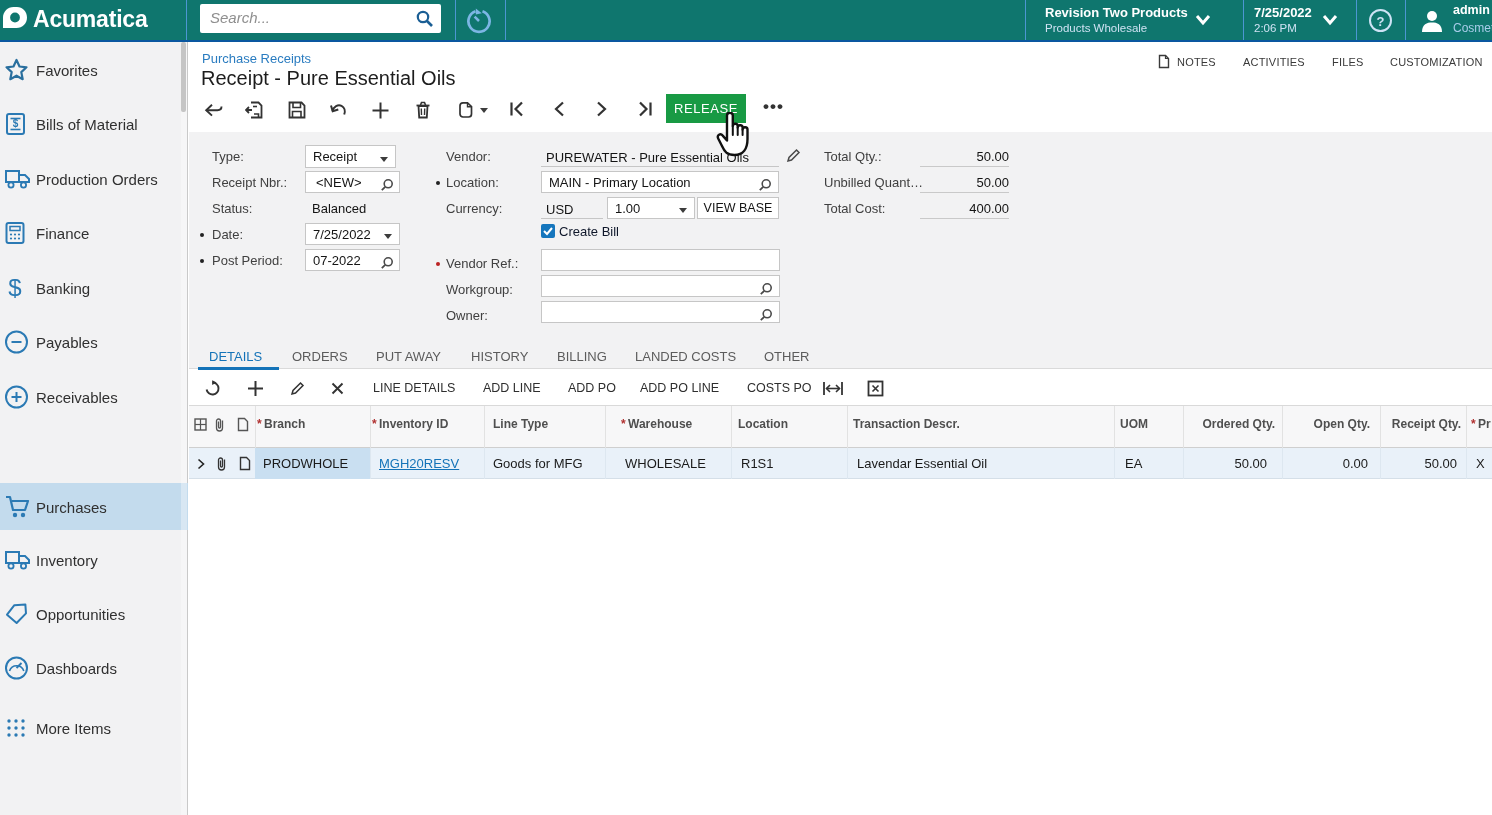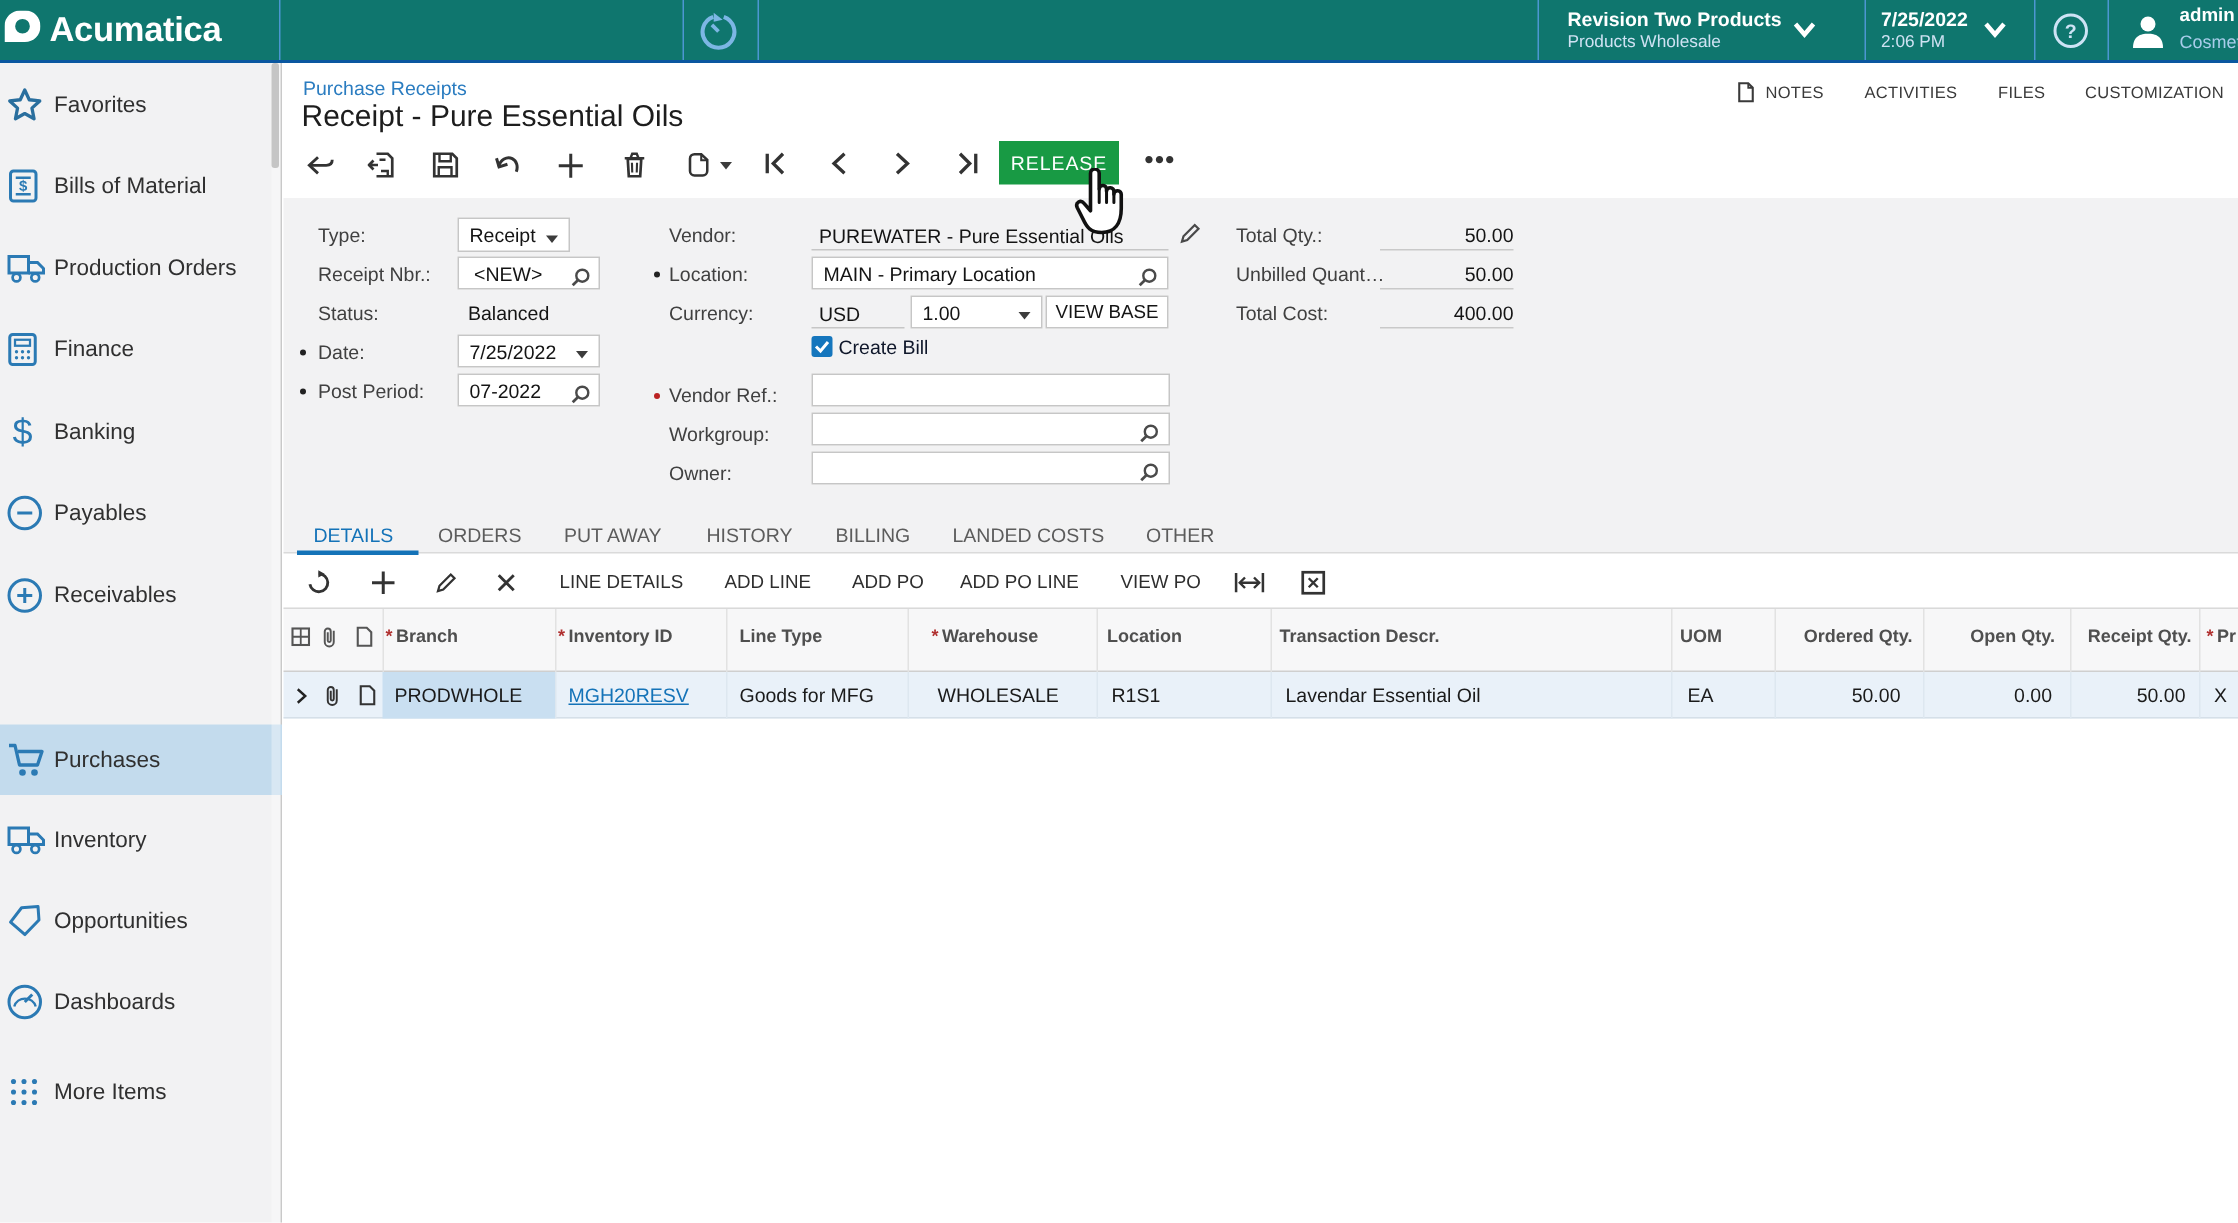--- a/index.html
+++ b/index.html
@@ -91,20 +91,27 @@
   <div class="sep" style="left:1025px"></div>
   <div class="sep" style="left:1243px"></div>
   <div class="sep" style="left:1356px"></div>
   <div class="sep" style="left:1405px"></div>
 
   <svg class="abs" style="left:3px;top:7px" width="24" height="21" viewBox="0 0 24 21">
     <path fill="#fff" fill-rule="evenodd" d="M10.5 0 L14 0 C19.5 0 24 4.5 24 10.5 C24 16.5 19.5 21 13.5 21 L0 21 L0 10.5 C0 4.7 4.7 0 10.5 0 Z M12 5.6 A4.9 4.9 0 1 0 12 15.4 A4.9 4.9 0 1 0 12 5.6 Z"></path>
   </svg>
   <div id="logo-text">Acumatica</div>
 
+  <div id="searchbox">
+    <div class="ph">Search...</div>
+    <svg class="abs" style="left:215px;top:5px" width="19" height="19" viewBox="0 0 19 19">
+      <circle cx="8" cy="8" r="5.2" fill="none" stroke="#1a5e94" stroke-width="2.2"></circle>
+      <line x1="12" y1="12" x2="17" y2="17" stroke="#1a5e94" stroke-width="2.6"></line>
+    </svg>
+  </div>
 
   <svg class="abs" style="left:466px;top:8px" width="26" height="26" viewBox="0 0 26 26">
     <g transform="translate(26,0) scale(-1,1)">
       <path d="M9.5 3.2 A10.6 10.6 0 1 0 16.5 3.2" fill="none" stroke="#7cb6e4" stroke-width="2.7"></path>
       <path d="M16.2 0.5 L16.2 6.5 L10.2 5.2" fill="#7cb6e4"></path>
     </g>
     <line x1="13" y1="13" x2="8.6" y2="8.6" stroke="#7cb6e4" stroke-width="2.5"></line>
   </svg>
 
   <div id="prodname">Revision Two Products</div>
@@ -308,21 +315,21 @@
     <div id="dots">•••</div>
     <svg class="abs" style="left:527px;top:20px;z-index:20" width="38" height="47" viewBox="0 0 38 47">
       <path d="M11 3.6 a2.9 2.9 0 0 1 5.8 0 L16.8 14 a2.45 2.45 0 0 1 4.9 0.3 L21.7 15.5 a2.45 2.45 0 0 1 4.9 0.3 L26.6 17.5 a2.45 2.45 0 0 1 4.9 0.3 L31.5 27 c0 10 -4.5 16 -13 16 c-7.5 0 -10 -3.5 -12.5 -9 L2.2 26.5 c-1.6 -3.6 2.3 -5.6 4.5 -2.9 L11 28.5 Z" fill="#fff" stroke="#111" stroke-width="2.4" stroke-linejoin="round"></path>
       <path d="M16.8 14 V23 M21.7 15.8 V23 M26.6 17.8 V23" fill="none" stroke="#111" stroke-width="2" stroke-linecap="round"></path>
     </svg>
   </div>
 
   <div id="formpanel">
 
     <div class="flabel" style="left:23px;top:17px">Type:</div>
-    <div class="fbox" style="left:116px;top:13px;width:75px;height:23px">
+    <div class="fbox" style="left:116px;top:13px;width:91px;height:23px">
         <span class="val">Receipt</span>
         <div class="caret" style="right:7px;top:11px"></div>
       </div>
     <div class="flabel" style="left:23px;top:43px">Receipt Nbr.:</div>
     <div class="fbox" style="left:116px;top:39px;width:95px;height:22px">
         <span class="val" style="left:10px">&lt;NEW&gt;</span>
       <svg class="abs" style="right:5px;top:6px" width="14" height="14" viewBox="0 0 14 14">
           <circle cx="8.2" cy="5.8" r="4" fill="none" stroke="#4a4a4a" stroke-width="1.6"></circle>
           <line x1="5.2" y1="8.8" x2="1.8" y2="12.2" stroke="#4a4a4a" stroke-width="1.8"></line>
         </svg>
@@ -429,21 +436,21 @@
     <svg class="abs" style="left:101px;top:9px" width="15" height="15" viewBox="0 0 15 15">
       <path d="M2 13 L3 9.5 L10.5 2 L13 4.5 L5.5 12 Z" fill="none" stroke="#333" stroke-width="1.5"></path>
     </svg>
     <svg class="abs" style="left:142px;top:10px" width="13" height="13" viewBox="0 0 13 13">
       <path d="M1.5 1.5 L11.5 11.5 M11.5 1.5 L1.5 11.5" stroke="#333" stroke-width="1.9"></path>
     </svg>
     <div class="gbtxt" style="left:184px">LINE DETAILS</div>
     <div class="gbtxt" style="left:294px">ADD LINE</div>
     <div class="gbtxt" style="left:379px">ADD PO</div>
     <div class="gbtxt" style="left:451px">ADD PO LINE</div>
-    <div class="gbtxt" style="left:558px">VIEW PO</div>
+    <div class="gbtxt" style="left:558px">COSTS PO</div>
     <svg class="abs" style="left:634px;top:10px" width="20" height="13" viewBox="0 0 20 13">
       <line x1="1" y1="0" x2="1" y2="13" stroke="#333" stroke-width="1.8"></line>
       <line x1="19" y1="0" x2="19" y2="13" stroke="#333" stroke-width="1.8"></line>
       <line x1="3.5" y1="6.5" x2="16.5" y2="6.5" stroke="#333" stroke-width="1.6"></line>
       <path d="M7 3 L3.5 6.5 L7 10 M13 3 L16.5 6.5 L13 10" fill="none" stroke="#333" stroke-width="1.6"></path>
     </svg>
     <svg class="abs" style="left:678px;top:8px" width="17" height="17" viewBox="0 0 17 17">
       <rect x="1.5" y="1.5" width="14" height="14" fill="none" stroke="#333" stroke-width="1.8"></rect>
       <path d="M5.5 5.5 L11.5 11.5 M11.5 5.5 L5.5 11.5" stroke="#333" stroke-width="1.6"></path>
     </svg>

